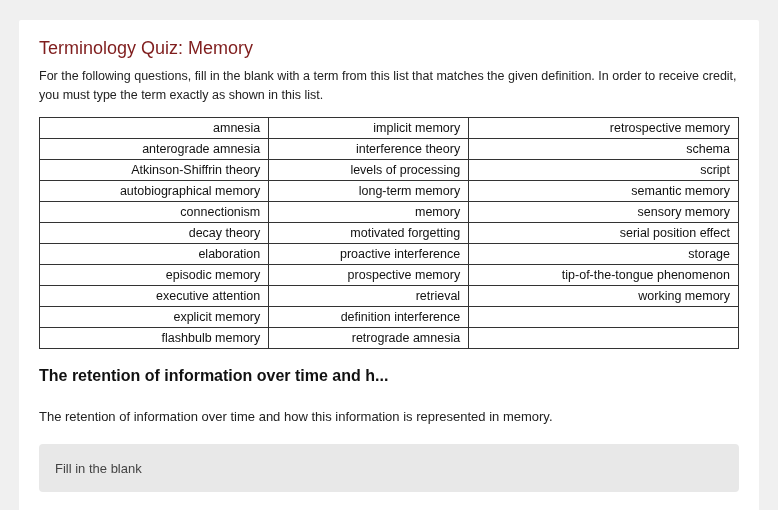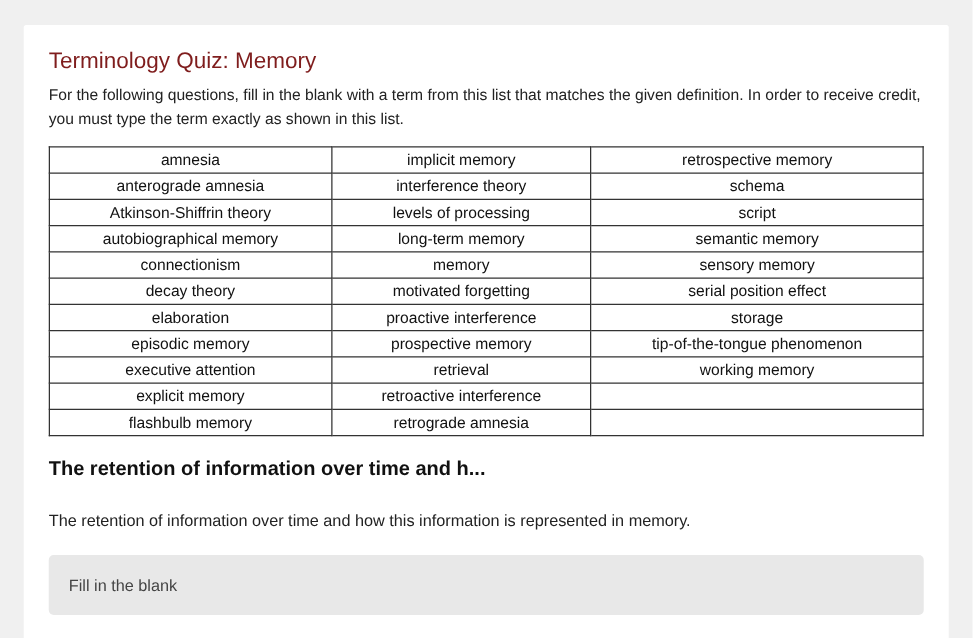--- a/index.html
+++ b/index.html
@@ -34,21 +34,21 @@
     }
     .term-table {
       width: 100%;
       border-collapse: collapse;
       margin-bottom: 18px;
       font-size: 12.5px;
     }
     .term-table td {
       border: 1px solid #333;
       padding: 3px 8px;
-      text-align: center;
+      text-align: right;
       color: #111;
     }
     .question-section {
       margin-bottom: 14px;
     }
     .question-text-bold {
       font-size: 16px;
       font-weight: bold;
       color: #111;
       margin-bottom: 22px;
@@ -121,21 +121,21 @@
           <td>prospective memory</td>
           <td>tip-of-the-tongue phenomenon</td>
         </tr>
         <tr>
           <td>executive attention</td>
           <td>retrieval</td>
           <td>working memory</td>
         </tr>
         <tr>
           <td>explicit memory</td>
-          <td>retroactive interference</td>
+          <td>definition interference</td>
           <td></td>
         </tr>
         <tr>
           <td>flashbulb memory</td>
           <td>retrograde amnesia</td>
           <td></td>
         </tr>
       </tbody>
   </table>
 

